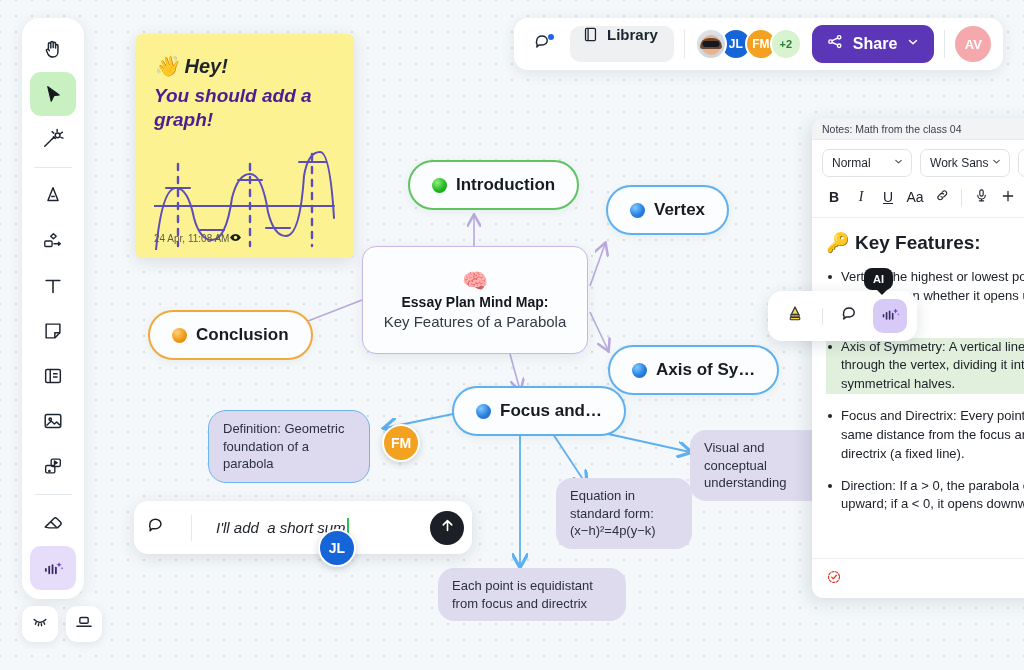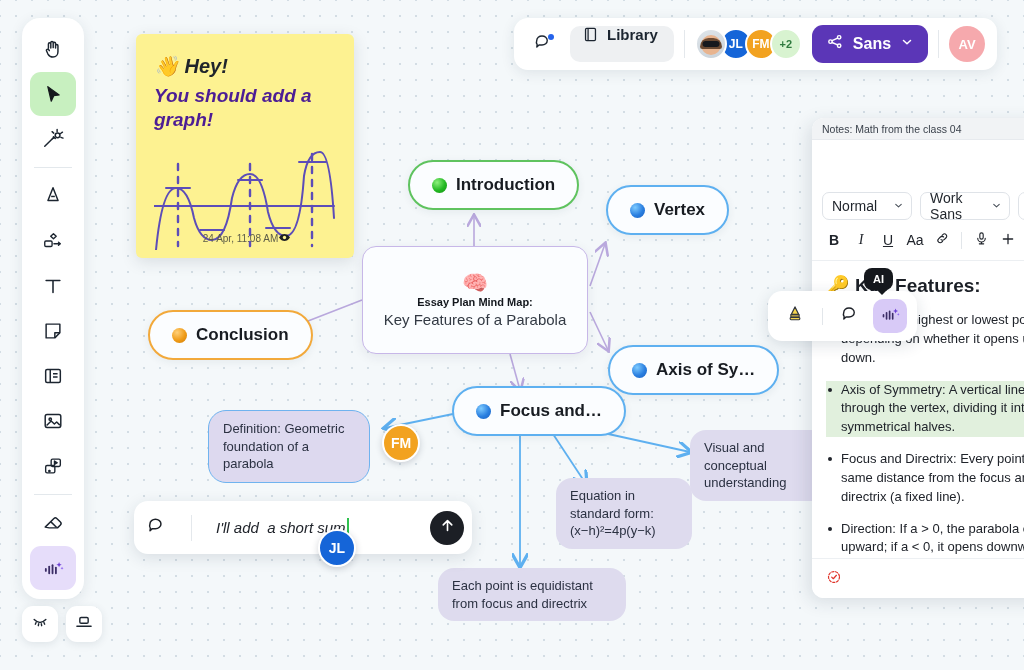--- a/index.html
+++ b/index.html
@@ -135,21 +135,21 @@
   .sticky-l1 {
     font-size: 20px; font-weight: bold; font-style: italic;
     color: #1f242b; margin-bottom: 6px;
   }
   .sticky-l2 {
     font-size: 19px; font-weight: bold; font-style: italic;
     color: #4c1d95; line-height: 1.25;
   }
   .sticky-foot {
     position: absolute; left: 18px; right: 14px; bottom: 12px;
-    display: flex; align-items: center; justify-content: center;
+    display: flex; align-items: center; justify-content: flex-start;
     font-size: 10px; color: #5c5c48;
   }
 
   
   .svg-layer { position:absolute; inset:0; pointer-events:none; }
   .node {
     position: absolute;
     display: flex; align-items: center;
     background: #fbfdff;
     box-shadow: 0 2px 8px rgba(30,50,70,.07);
@@ -177,21 +177,21 @@
     position: absolute; left: 362px; top: 246px;
     width: 226px; height: 108px;
     background: #fbfdff;
     border: 1.5px solid #c7b7e8;
     border-radius: 14px;
     box-shadow: 0 3px 12px rgba(40,40,80,.08);
     display: flex; flex-direction: column; align-items: center;
     justify-content: center; cursor: pointer;
   }
   .brain { font-size: 21px; line-height: 1; margin-bottom: 3px; }
-  .center-title { font-size: 11px; font-weight: bold; color: #13171d; text-align: center; }
+  .center-title { font-size: 14px; font-weight: bold; color: #13171d; text-align: center; }
   .center-sub { font-size: 15px; color: #333a44; margin-top: 3px; }
   .leaf {
     position: absolute;
     background: #dedbee;
     border-radius: 16px;
     padding: 9px 14px;
     font-size: 13px; color: #2b3142; line-height: 1.35;
     cursor: pointer;
   }
   .leaf.bordered {
@@ -281,22 +281,22 @@
     display: flex; align-items: center;
     padding: 0 10px; font-size: 10.5px; color: #3b424c;
     border-bottom: 1px solid #e7eaee;
   }
   .notes-controls {
     display:flex; gap: 8px; padding: 9px 10px 6px 10px;
   }
   .nsel {
     height: 28px; border: 1px solid #dfe3e8; border-radius: 7px;
     display:flex; align-items:center; justify-content:space-between;
-    padding: 0 7px 0 9px; font-size: 14px; color:#1f242b;
-    cursor: pointer; background: #fff; margin-top: 43px;
+    padding: 0 7px 0 9px; font-size: 12px; color:#1f242b;
+    cursor: pointer; background: #fff;
   }
   .nsel.w1 { width: 96px; }
   .nsel.w2 { width: 96px; }
   .nsel.w3 { width: 46px; }
   .fmt-bar {
     display:flex; align-items:center; gap: 3px;
     padding: 2px 8px 8px 10px;
     border-bottom: 1px solid #eceff2;
   }
   .fmt {
@@ -531,21 +531,21 @@
     </div>
     <div class="share-btn" style="background:#5b36b7">
       <span>
         <svg width="18" height="18" viewBox="0 0 24 24" fill="none" stroke="#fff" stroke-width="1.9" stroke-linecap="round">
           <circle cx="17.5" cy="5.8" r="2.3"></circle>
             <circle cx="17.5" cy="17" r="2.3"></circle>
             <circle cx="6" cy="11.5" r="2.3"></circle>
           <path d="M8.1 10.3 L15.5 6.8M8.1 12.7 L15.5 15.9"></path>
         </svg>
       </span>
-      <span>Sans</span>
+      <span>Share</span>
       <span>
         <svg width="14" height="14" viewBox="0 0 24 24" fill="none" stroke="#fff" stroke-width="2.6" stroke-linecap="round" stroke-linejoin="round">
           <path d="M6 9.5 L12 15 L18 9.5"></path>
         </svg>
       </span>
     </div>
     <div class="vsep"></div>
     <div class="av-right" style="background:#f6a9ad">
       <span>AV</span>
     </div>

